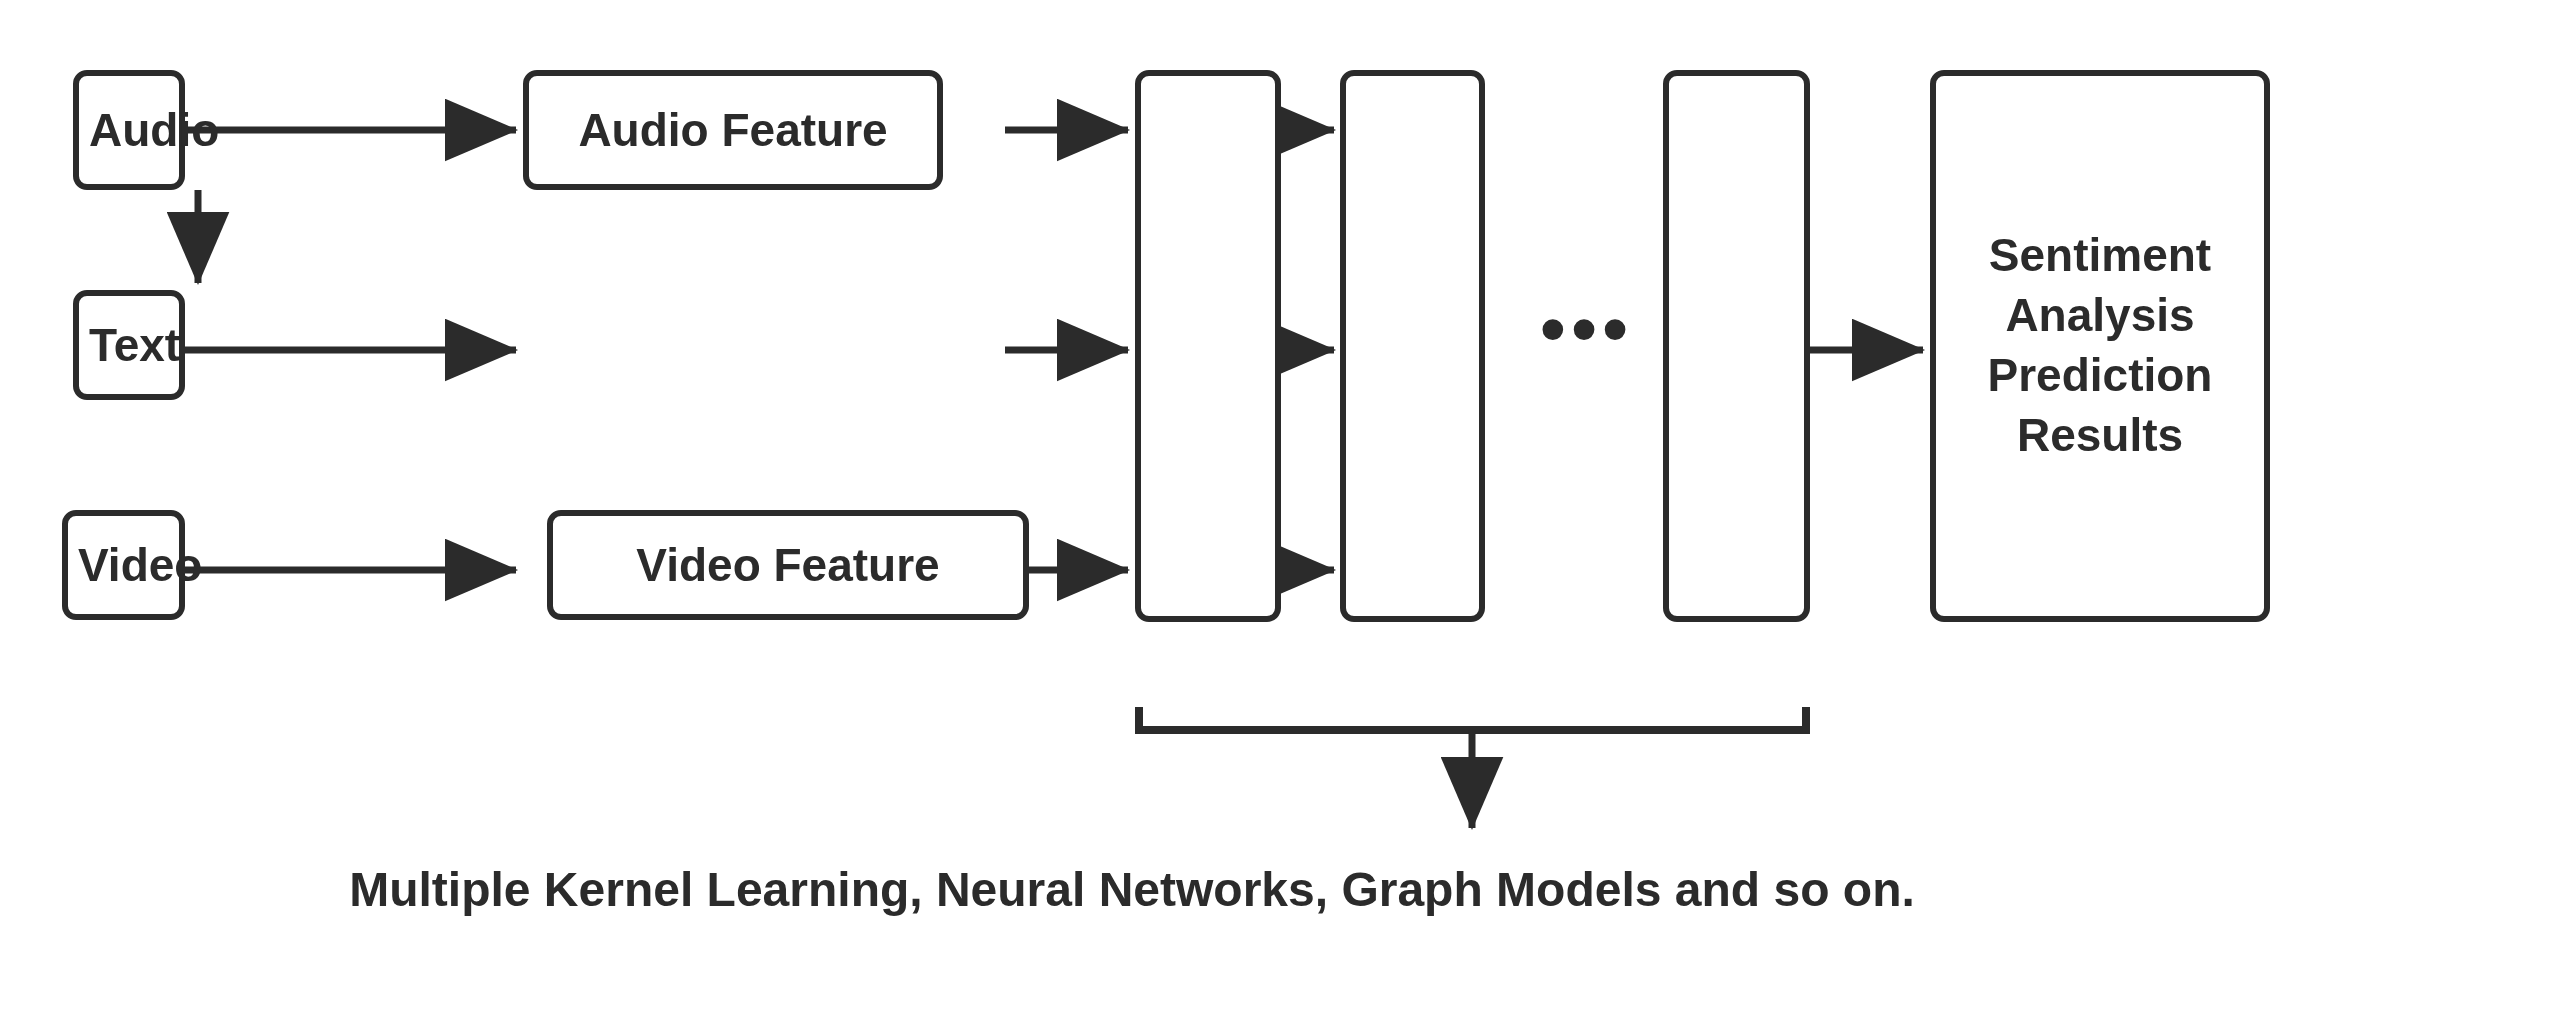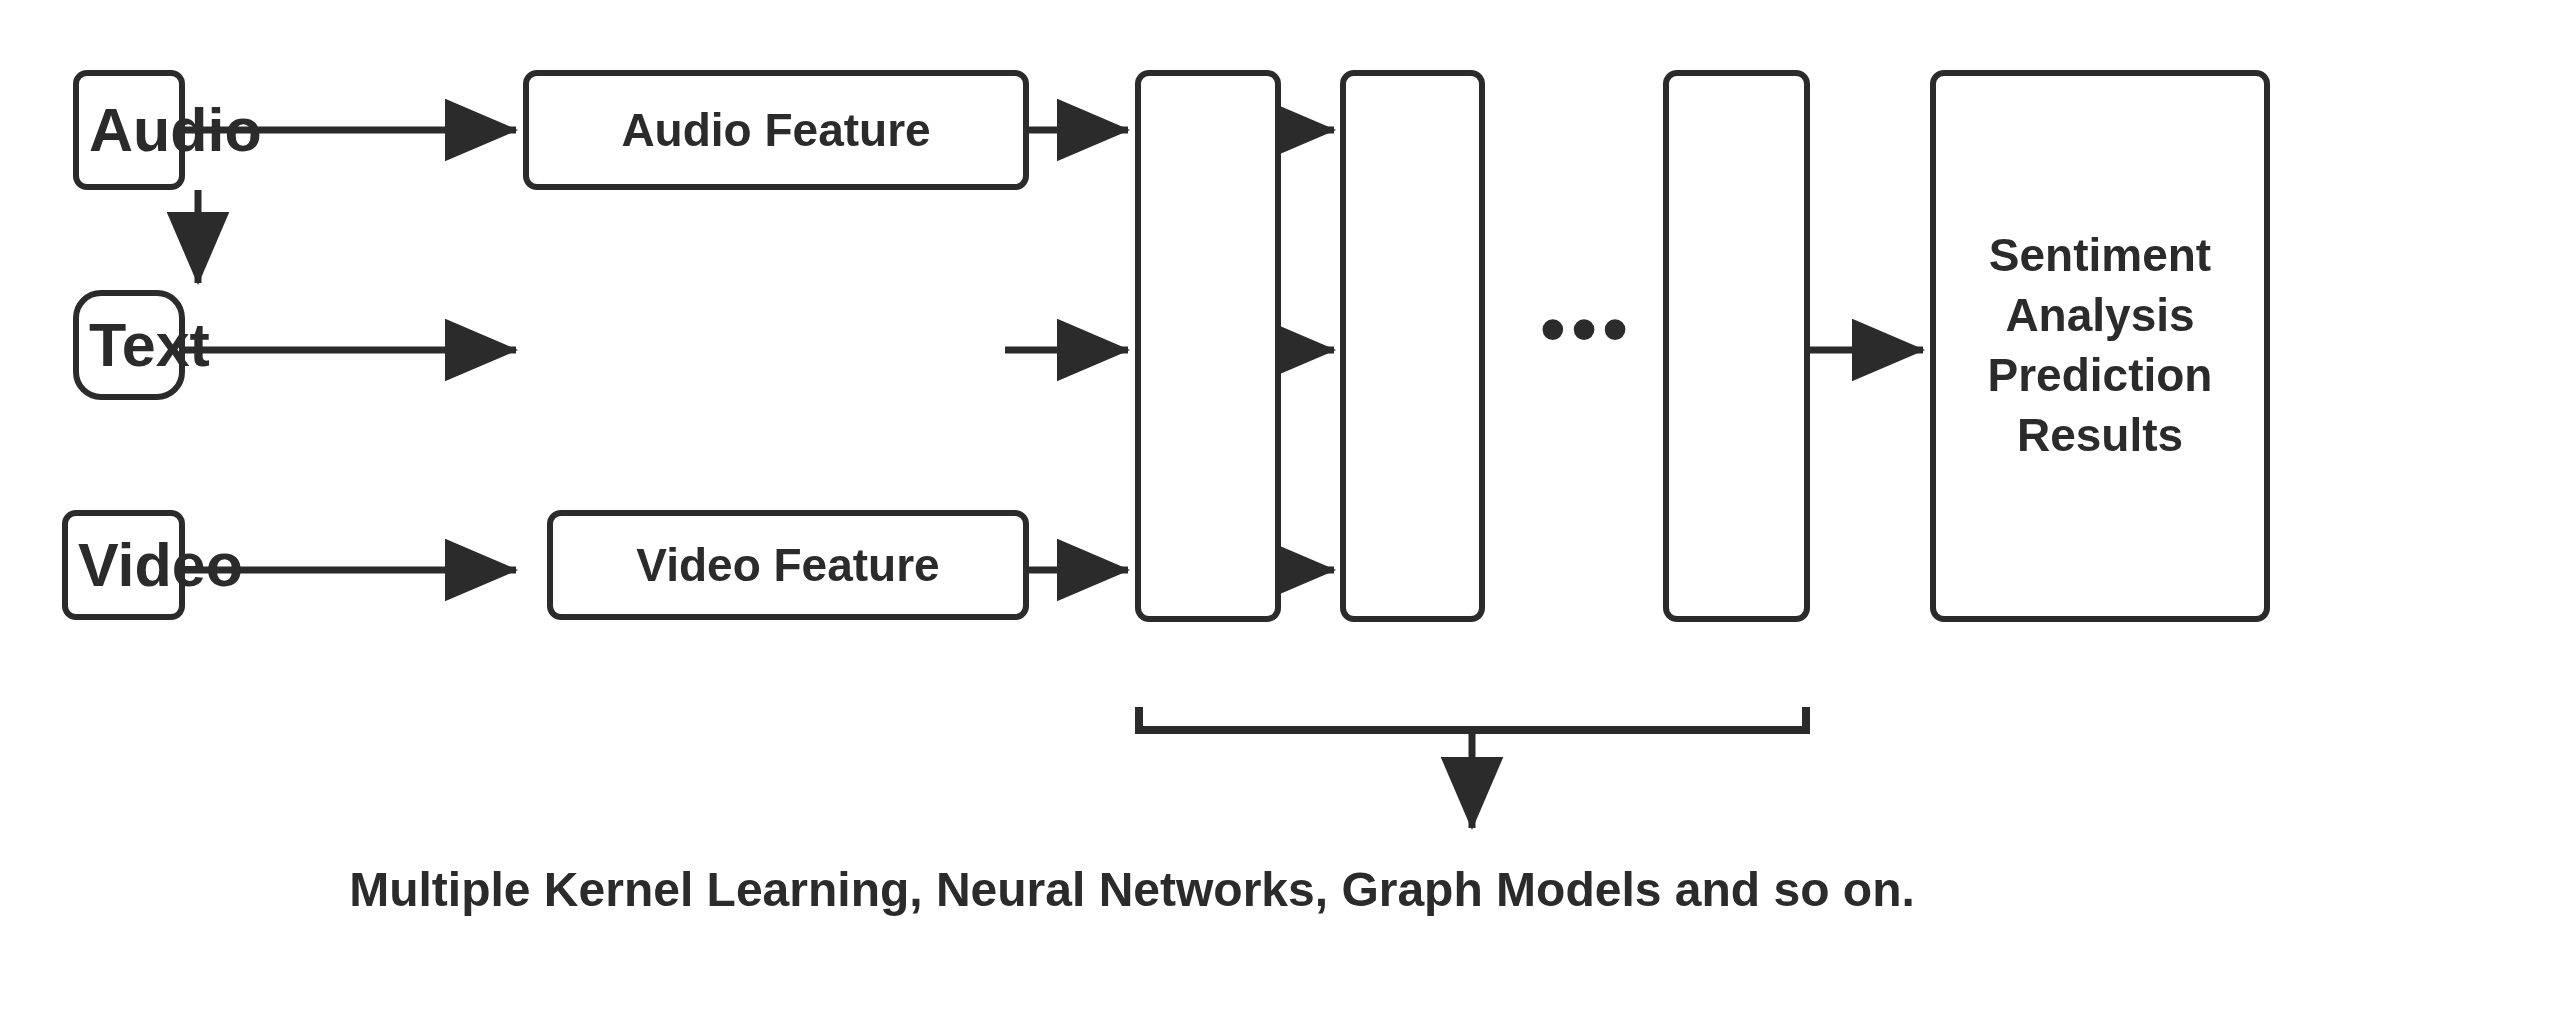--- a/index.html
+++ b/index.html
@@ -35,21 +35,21 @@
     color: #2b2b2b;
     font-weight: bold;
     line-height: 1.22;
   }
   .node-label {
     display: block;
     width: 100%;
     padding: 0 10px;
     box-sizing: border-box;
   }
-  .io-box { font-size: 61px; text-align: center; }
+  .io-box { font-size: 46px; text-align: center; }
   .feat-box { font-size: 46px; }
   .fusion-box { }
   .result-box { font-size: 46px; }
   .result-box .node-label { white-space: pre-line; line-height: 1.30; }
   .ellipsis {
     position: absolute;
     color: #2b2b2b;
     font-size: 72px;
     font-weight: bold;
     letter-spacing: 6px;
@@ -94,29 +94,29 @@
     <line x1="1810" y1="350" x2="1923" y2="350" stroke="#2b2b2b" stroke-width="7" marker-end="url(#ah)"></line>
 
     <path d="M1139,707 L1139,730 L1806,730 L1806,707" fill="none" stroke="#2b2b2b" stroke-width="8"></path>
     <line x1="1472" y1="730" x2="1472" y2="828" stroke="#2b2b2b" stroke-width="7" marker-end="url(#ah)"></line>
   </svg>
 
   <div class="node-box io-box" style="left:73px; top:70px; width:112px; height:120px;">
     <span class="node-label">Audio</span>
   </div>
 
-  <div class="node-box io-box" style="left:73px; top:290px; width:112px; height:110px;border-radius:28px;">
+  <div class="node-box io-box" style="left:73px; top:290px; width:112px; height:110px;">
     <span class="node-label">Text</span>
   </div>
 
   <div class="node-box io-box" style="left:62px; top:510px; width:123px; height:110px;">
     <span class="node-label">Video</span>
   </div>
 
-  <div class="node-box feat-box" style="left:523px; top:70px; width:506px; height:120px;justify-content:flex-end;">
+  <div class="node-box feat-box" style="left:523px; top:70px; width:420px; height:120px;justify-content:flex-end;">
     <span class="node-label">Audio Feature</span>
   </div>
 
 
   <div class="node-box feat-box" style="left:523px; top:510px; width:482px; height:110px;margin-left:24px;">
     <span class="node-label">Video Feature</span>
   </div>
 
   <div class="node-box fusion-box" style="left:1135px; top:70px; width:146px; height:552px;">
     <span class="node-label"></span>

